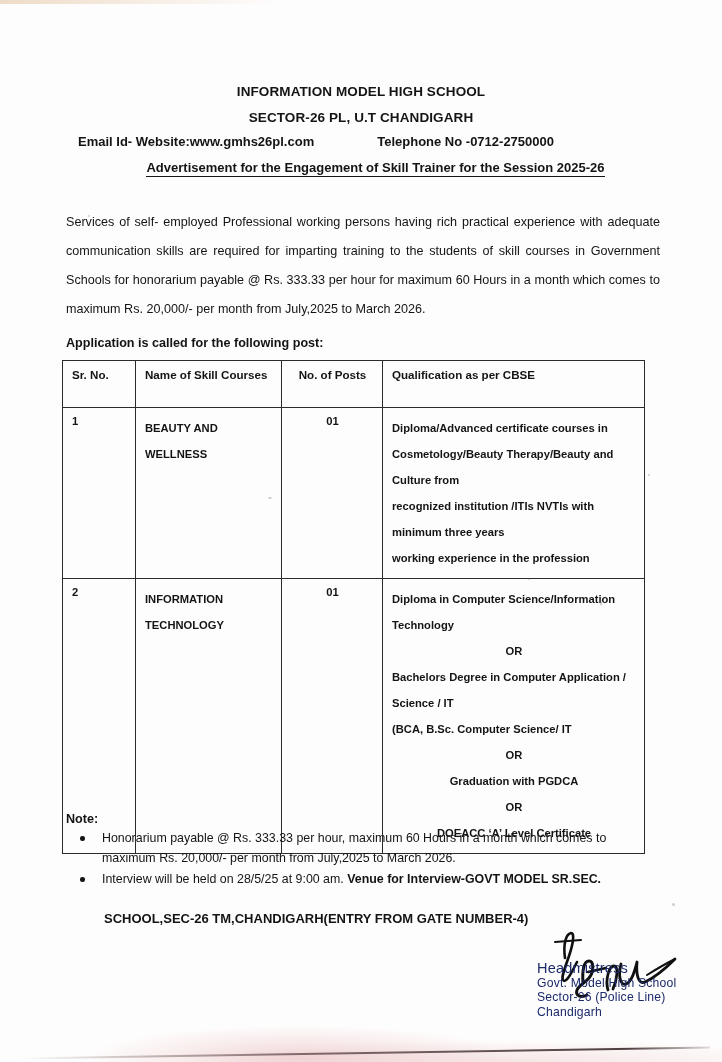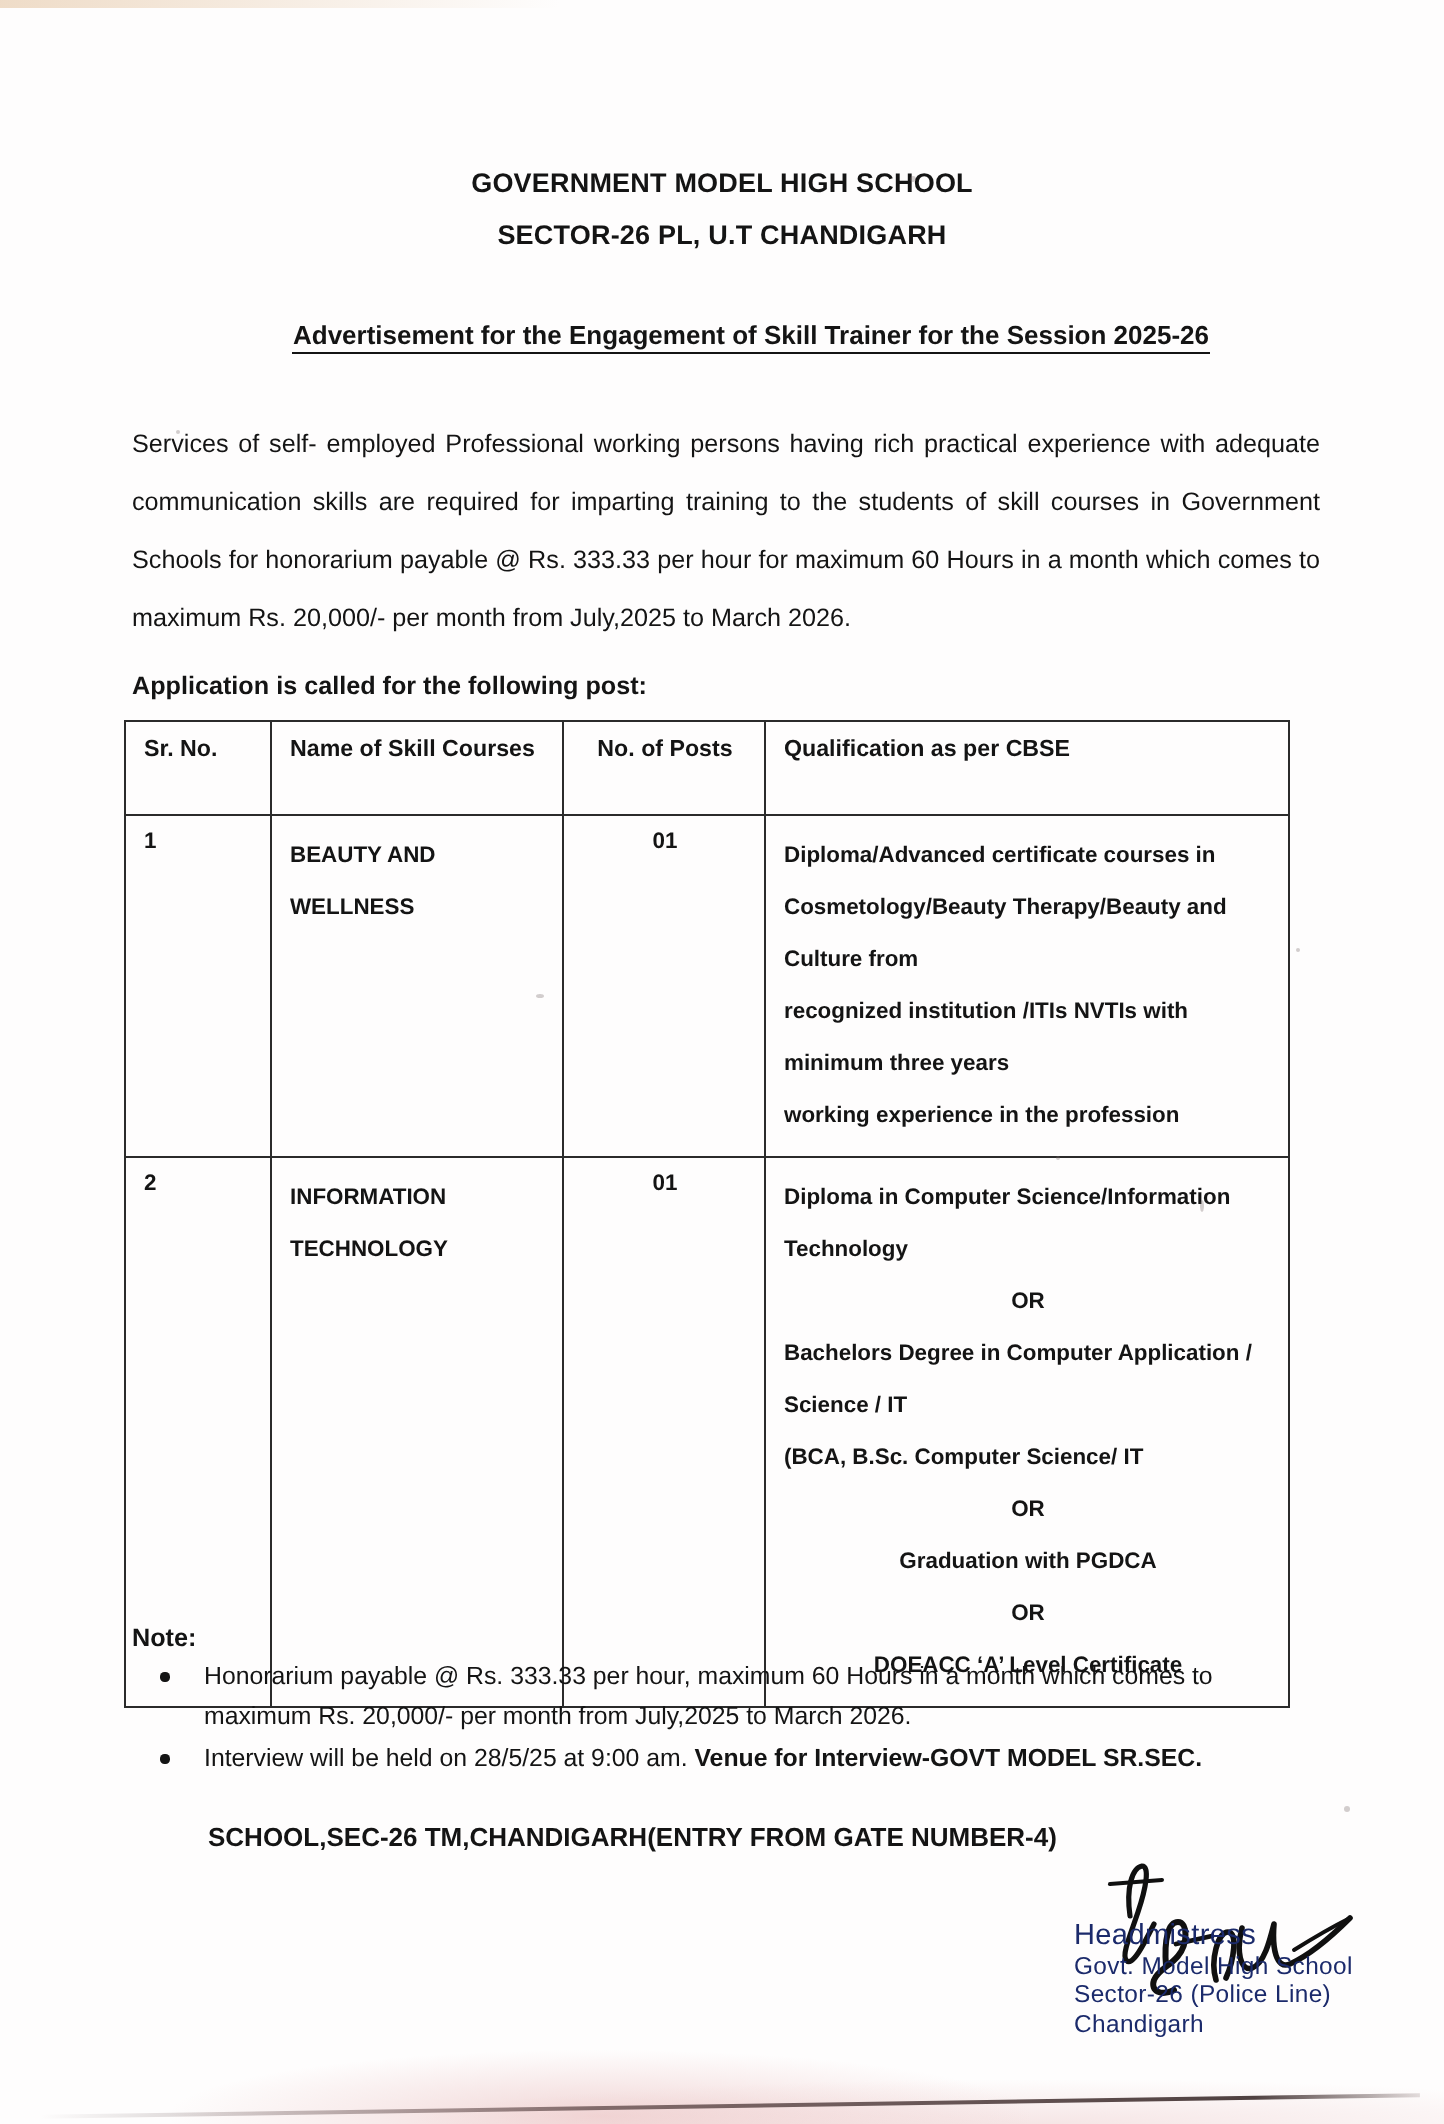--- a/index.html
+++ b/index.html
@@ -209,23 +209,27 @@
   }
 </style>
 </head>
 <body>
 
 <div id="page">
   <div class="sheet">
 
     <div class="scan-edge-top"></div>
 
-    <div class="hdr hdr-line1">GOVERNMENT MODEL HIGH SCHOOL</div>
+    <div class="hdr hdr-line1">INFORMATION MODEL HIGH SCHOOL</div>
     <div class="hdr hdr-line2">SECTOR-26 PL, U.T CHANDIGARH</div>
 
+    <div class="contact-row">
+      <div class="email">Email Id- Website:www.gmhs26pl.com</div>
+      <div class="tel">Telephone No -0712-2750000</div>
+    </div>
 
     <div class="adv-title">
       <span>Advertisement for the Engagement of Skill Trainer for the Session 2025-26</span>
     </div>
 
     <div class="intro">Services of self- employed Professional working persons having rich practical experience with adequate communication skills are required for imparting training to the students of skill courses in Government Schools for honorarium payable @ Rs. 333.33 per hour for maximum 60 Hours in a month which comes to maximum Rs. 20,000/- per month from July,2025 to March 2026.</div>
     <div class="app-called">Application is called for the following post:</div>
 
     <table class="tbl">
       <thead>

